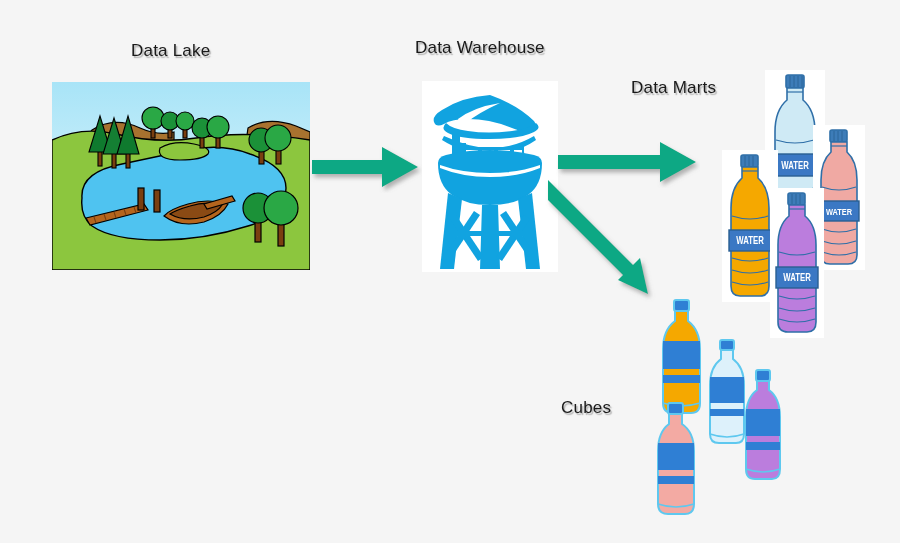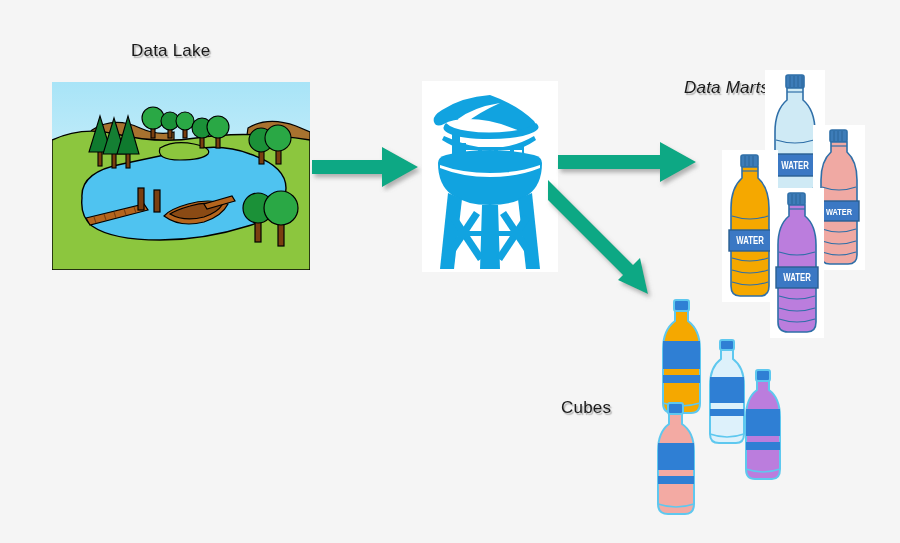--- a/index.html
+++ b/index.html
@@ -15,21 +15,21 @@
   .label{
     position:absolute;
     font-size:17px;
     color:#1a1a1a;
     white-space:nowrap;
     text-shadow:1.5px 1.5px 1.2px rgba(120,120,120,.55);
     letter-spacing:.2px;
   }
   #label-lake{left:131px;top:41px;}
   #label-warehouse{left:415px;top:38px;}
-  #label-marts{left:684px;top:78px;font-style:italic;}
+  #label-marts{left:631px;top:78px;}
   #label-cubes{left:561px;top:382px;margin-top:16px;}
 
   
   .lake-box{
     position:absolute;left:52px;top:82px;width:258px;height:188px;
     overflow:hidden;
   }
   .lake-svg{display:block;width:258px;height:188px;}
 
   
@@ -60,20 +60,21 @@
   #cube-blue  {left:703px;top:337px;width:48px;height:112px;}
   #cube-pink  {left:650px;top:400px;width:52px;height:120px;}
   #cube-purple{left:738px;top:367px;width:50px;height:118px;}
 </style>
 </head>
 <body>
 
 <div class="stage">
 
   <div class="label" id="label-lake">Data Lake</div>
+  <div class="label" id="label-warehouse">Data Warehouse</div>
   <div class="label" id="label-marts">Data Marts</div>
   <div class="label" id="label-cubes">Cubes</div>
 
   <div class="lake-box">
     <svg class="lake-svg" viewBox="0 0 258 188" xmlns="http://www.w3.org/2000/svg">
       <defs>
         <linearGradient id="skyg" x1="0" y1="0" x2="0" y2="1">
           <stop offset="0%" stop-color="#a8e4f7"></stop>
           <stop offset="100%" stop-color="#e9f8fd"></stop>
         </linearGradient>

